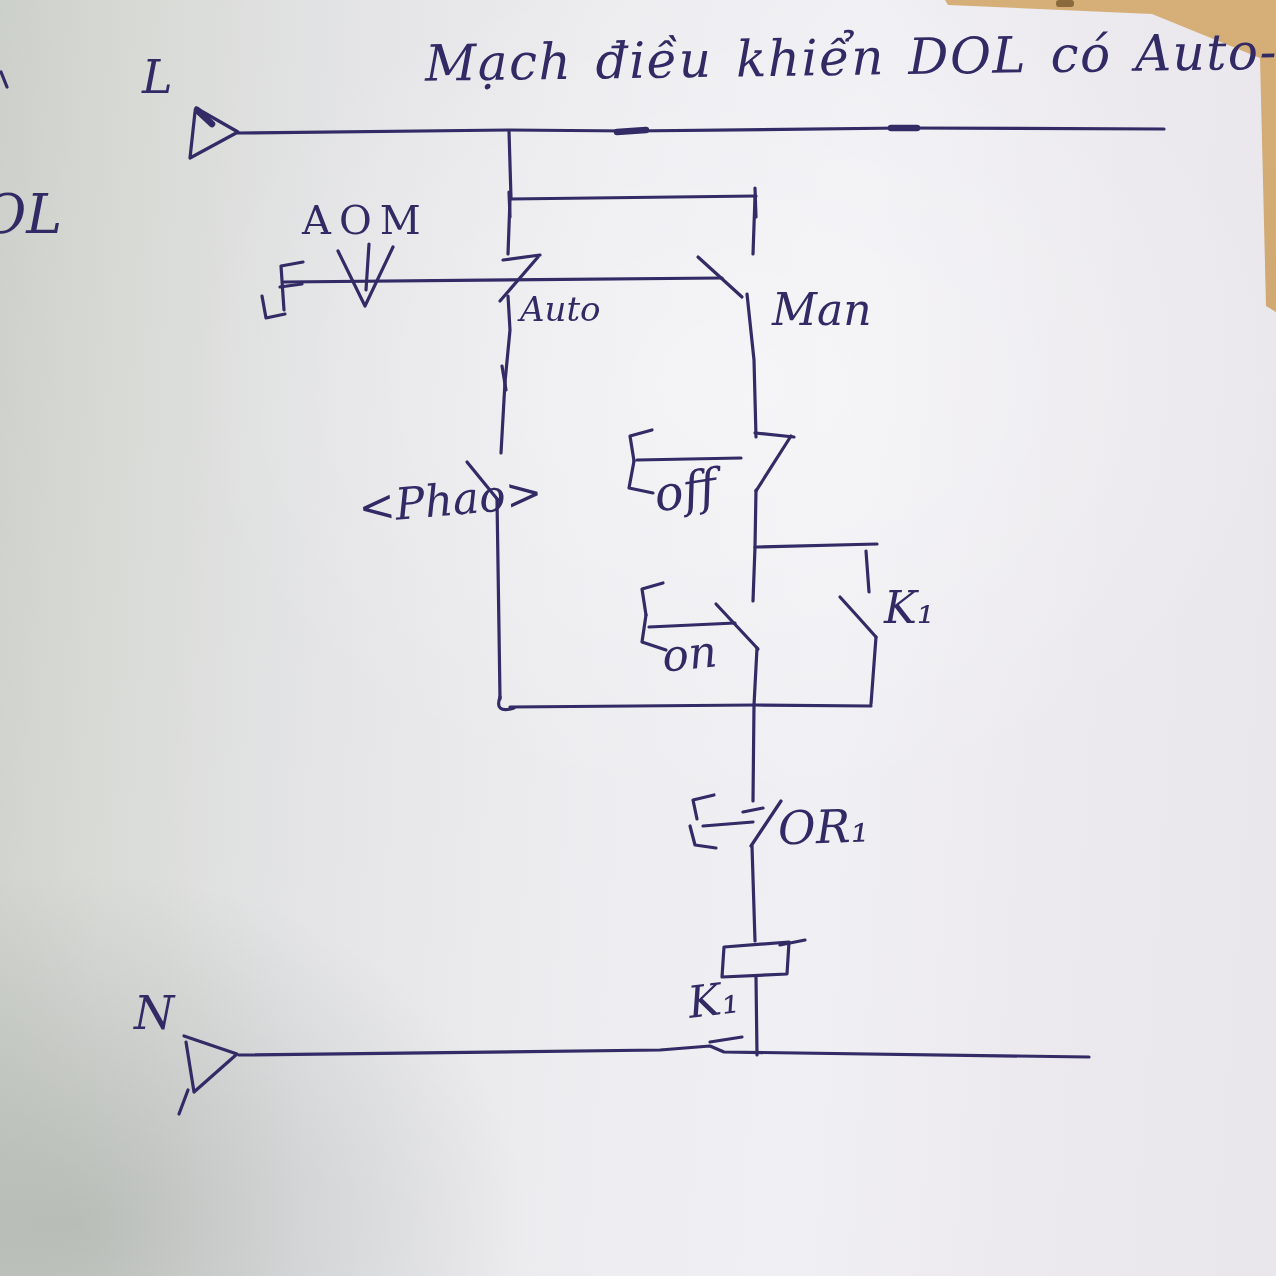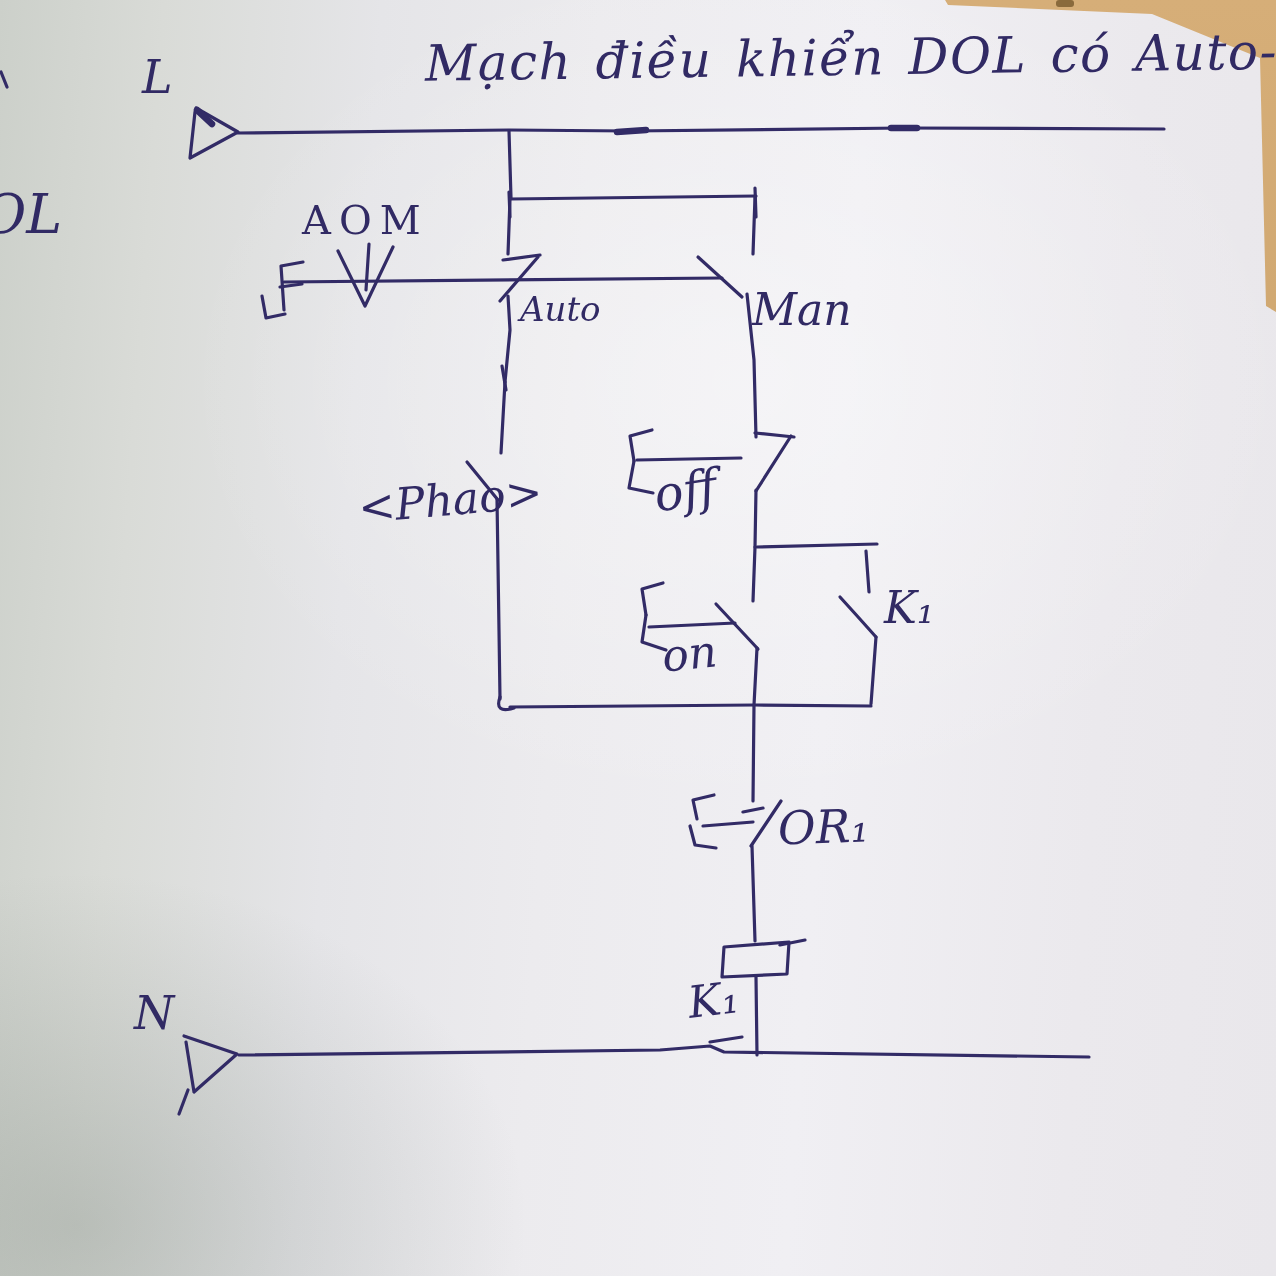--- a/index.html
+++ b/index.html
@@ -21,21 +21,21 @@
   svg.circuit path{fill:none;stroke:#322b66;stroke-width:3.2;stroke-linecap:round;stroke-linejoin:round;}
   svg.circuit path.thick{stroke-width:6.5;}
   .lbl{
     position:absolute;color:#312a64;font-style:italic;white-space:nowrap;
     font-family:"DejaVu Serif", serif;line-height:1;
   }
   .title{left:425px;top:32px;font-size:50px;letter-spacing:1.5px;word-spacing:6px;transform:rotate(-0.8deg);}
   .lbl-l{left:142px;top:54px;font-size:46px;}
   .lbl-aom{left:302px;top:200px;font-size:40px;letter-spacing:8px;font-style:normal;text-align:center;}
   .lbl-auto{left:520px;top:292px;font-size:34px;}
-  .lbl-man{left:752px;top:288px;font-size:44px;}
+  .lbl-man{left:772px;top:288px;font-size:44px;}
   .lbl-phao{left:358px;top:478px;font-size:44px;transform:rotate(-5deg);}
   .lbl-off{left:654px;top:466px;font-size:48px;transform:rotate(-9deg);}
   .lbl-on{left:662px;top:632px;font-size:44px;transform:rotate(-6deg);}
   .lbl-k1c{left:884px;top:586px;font-size:44px;}
   .lbl-or1{left:778px;top:804px;font-size:46px;transform:rotate(-2deg);}
   .lbl-k1coil{left:688px;top:978px;font-size:44px;transform:rotate(-7deg);}
   .lbl-n{left:134px;top:990px;font-size:46px;}
   .lbl-edge{left:-18px;top:188px;font-size:54px;}
 </style>
 </head>

